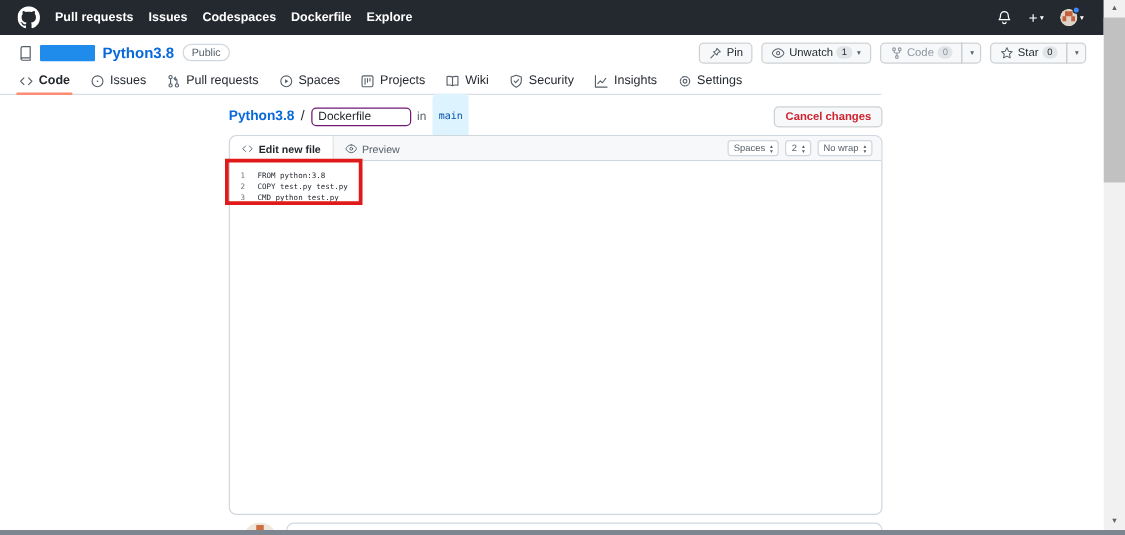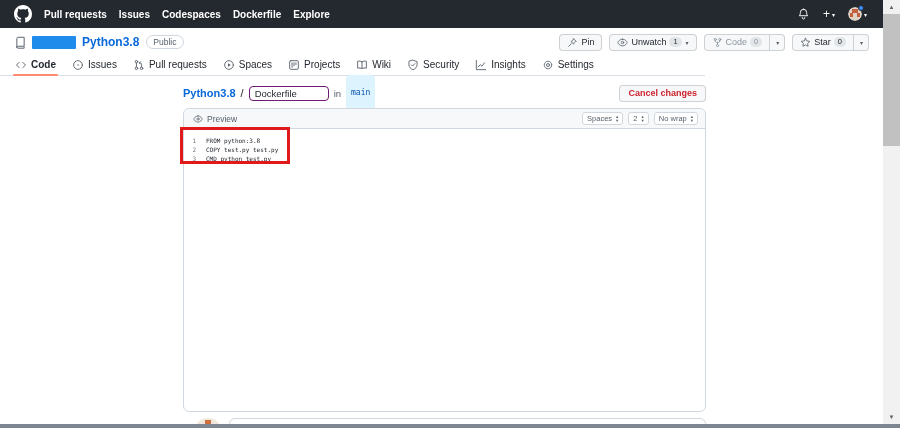--- a/index.html
+++ b/index.html
@@ -289,20 +289,26 @@
       <span class="bc-repo">Python3.8</span>
       <span class="bc-sep">/</span>
       <input class="bc-input" type="text" value="Dockerfile" style="">
       <span class="bc-in">in</span>
       <span class="branch-badge">main</span>
       <span class="cancel-btn">Cancel changes</span>
     </div>
 
     <div class="editor">
       <div class="editor-header">
+        <span class="etab active">
+          <svg class="o" width="10" height="10" viewBox="0 0 16 16">
+              <path d="M5.5 4.5 2 8l3.5 3.5M10.5 4.5 14 8l-3.5 3.5"></path>
+            </svg>
+          <span>Edit new file</span>
+        </span>
         <span class="etab preview">
           <svg class="o" width="10" height="10" viewBox="0 0 16 16">
               <path d="M8 3C4 3 1.3 6.9 1.3 8S4 13 8 13s6.7-3.9 6.7-5S12 3 8 3z"></path>
               <circle cx="8" cy="8" r="1.8"></circle>
             </svg>
           <span>Preview</span>
         </span>
         <span class="editor-settings">
           <span class="sel">
             <span>Spaces</span>

